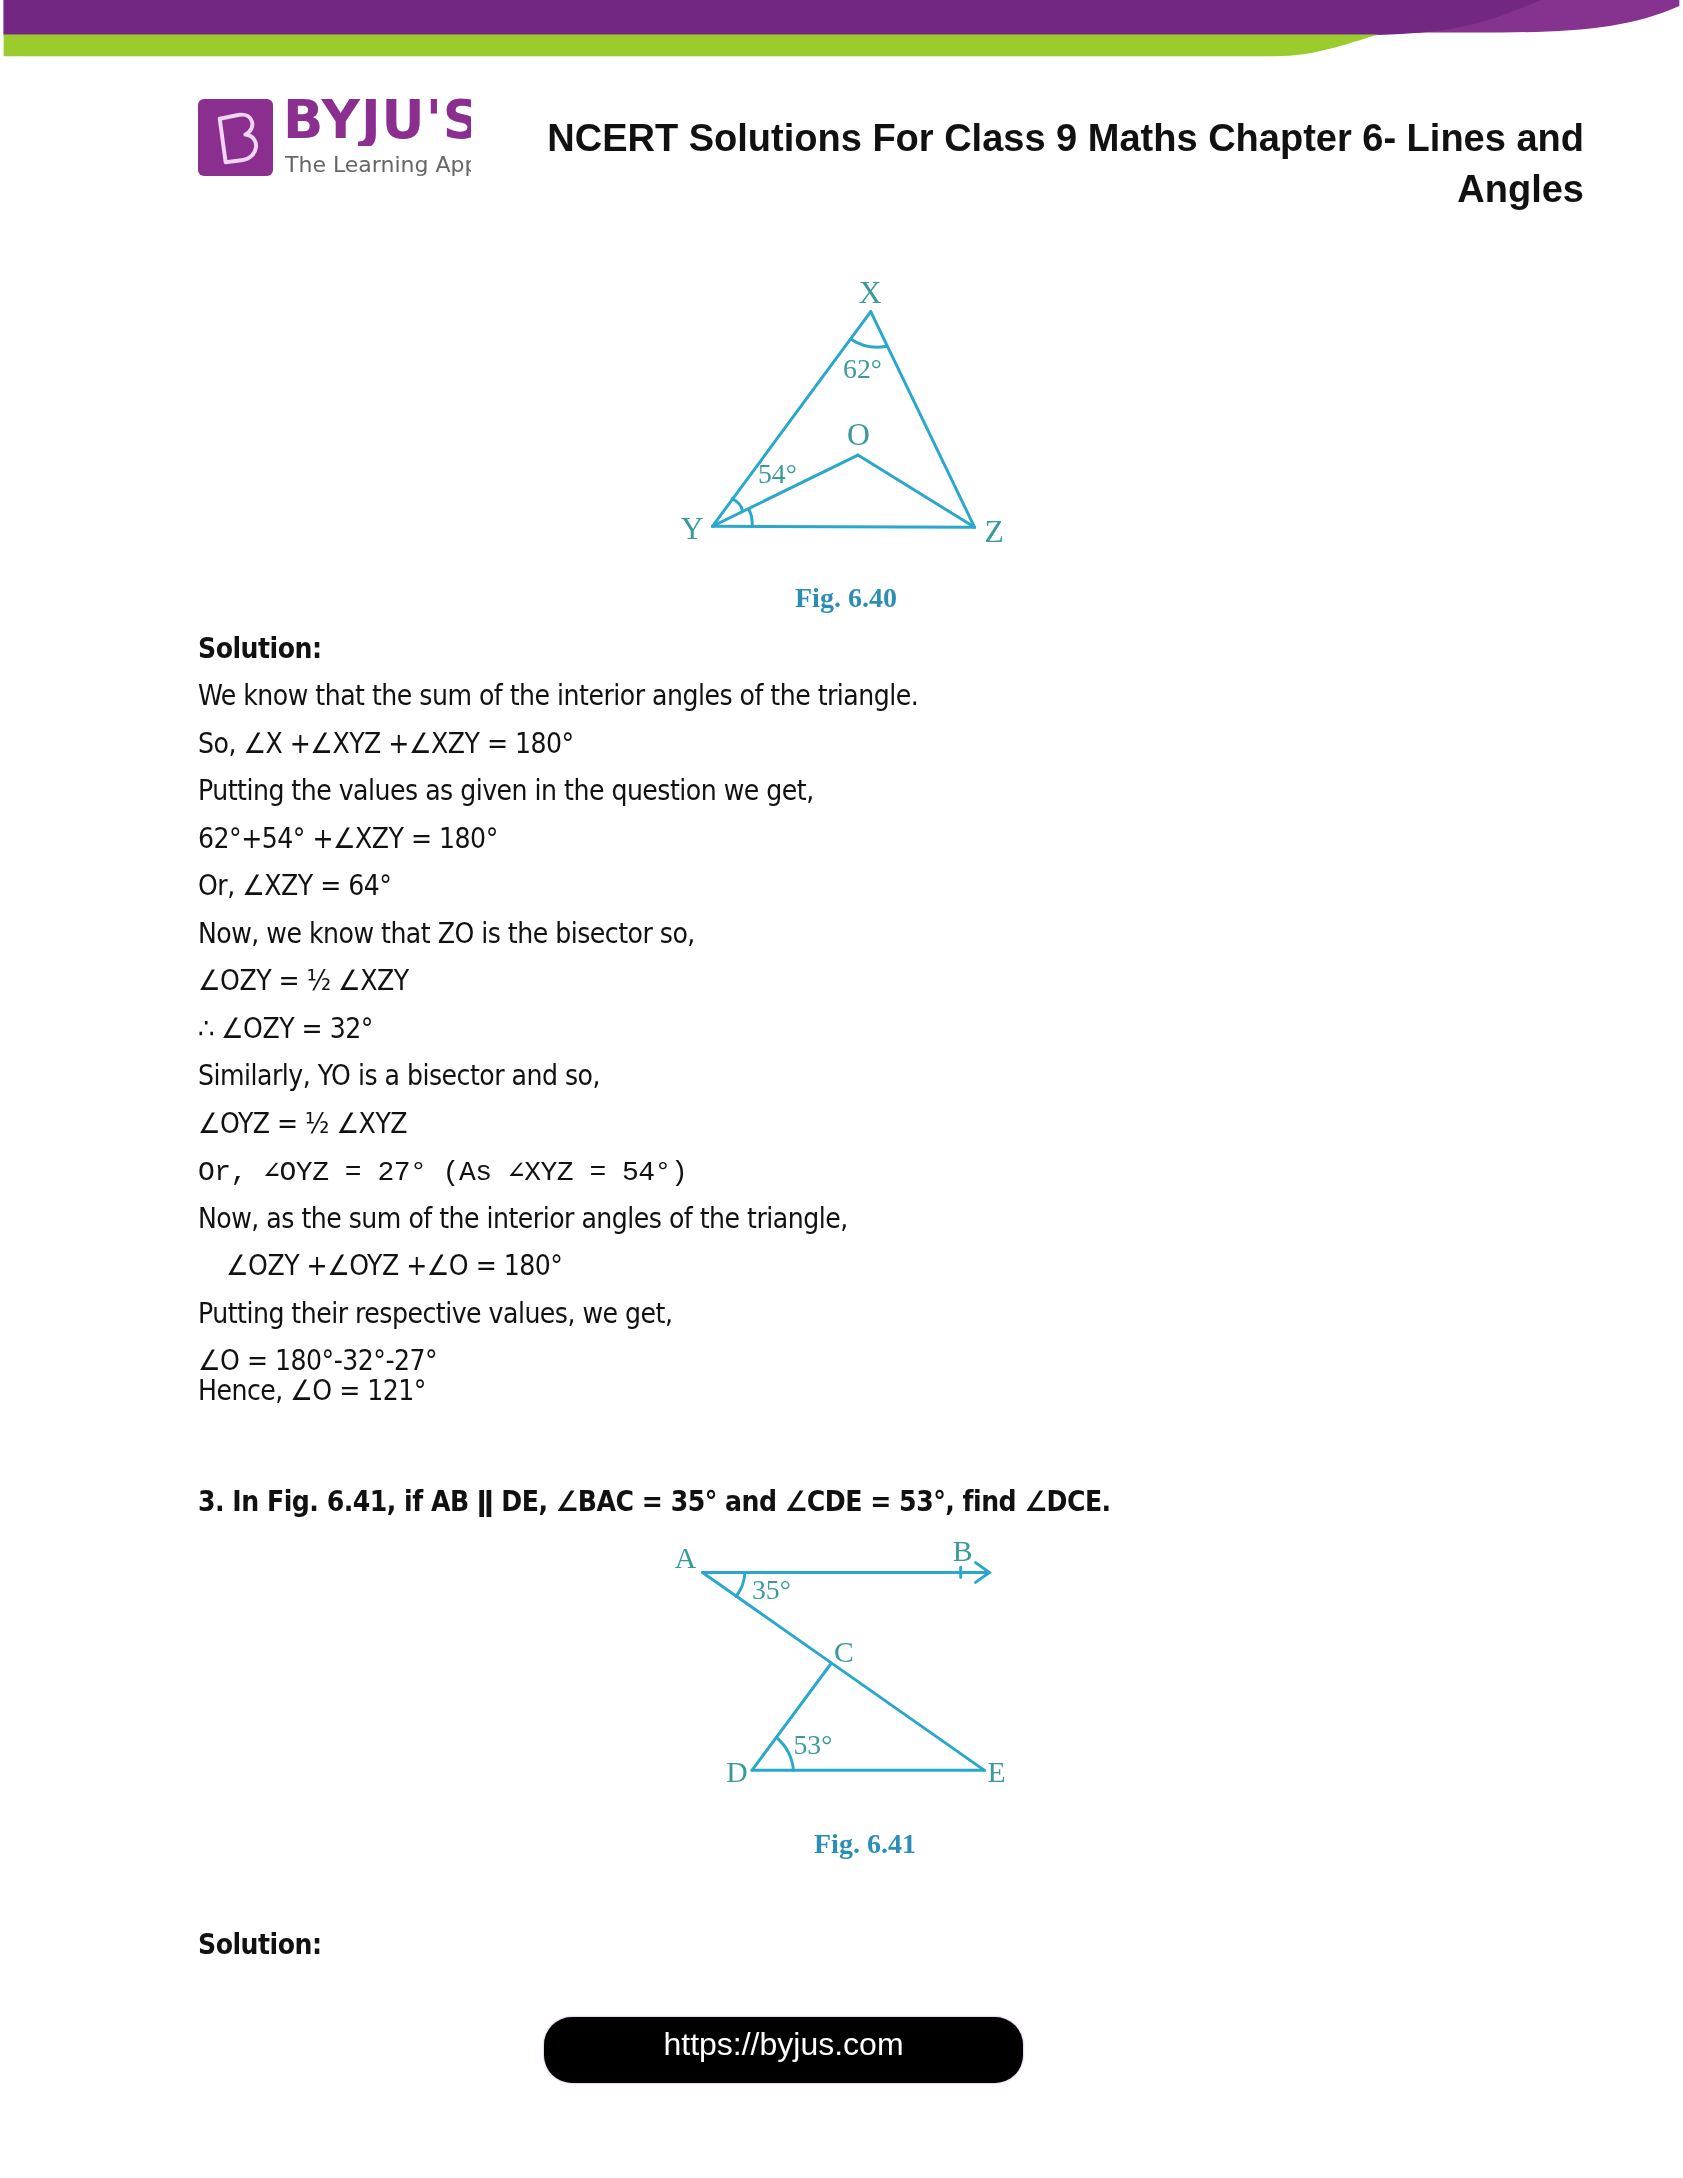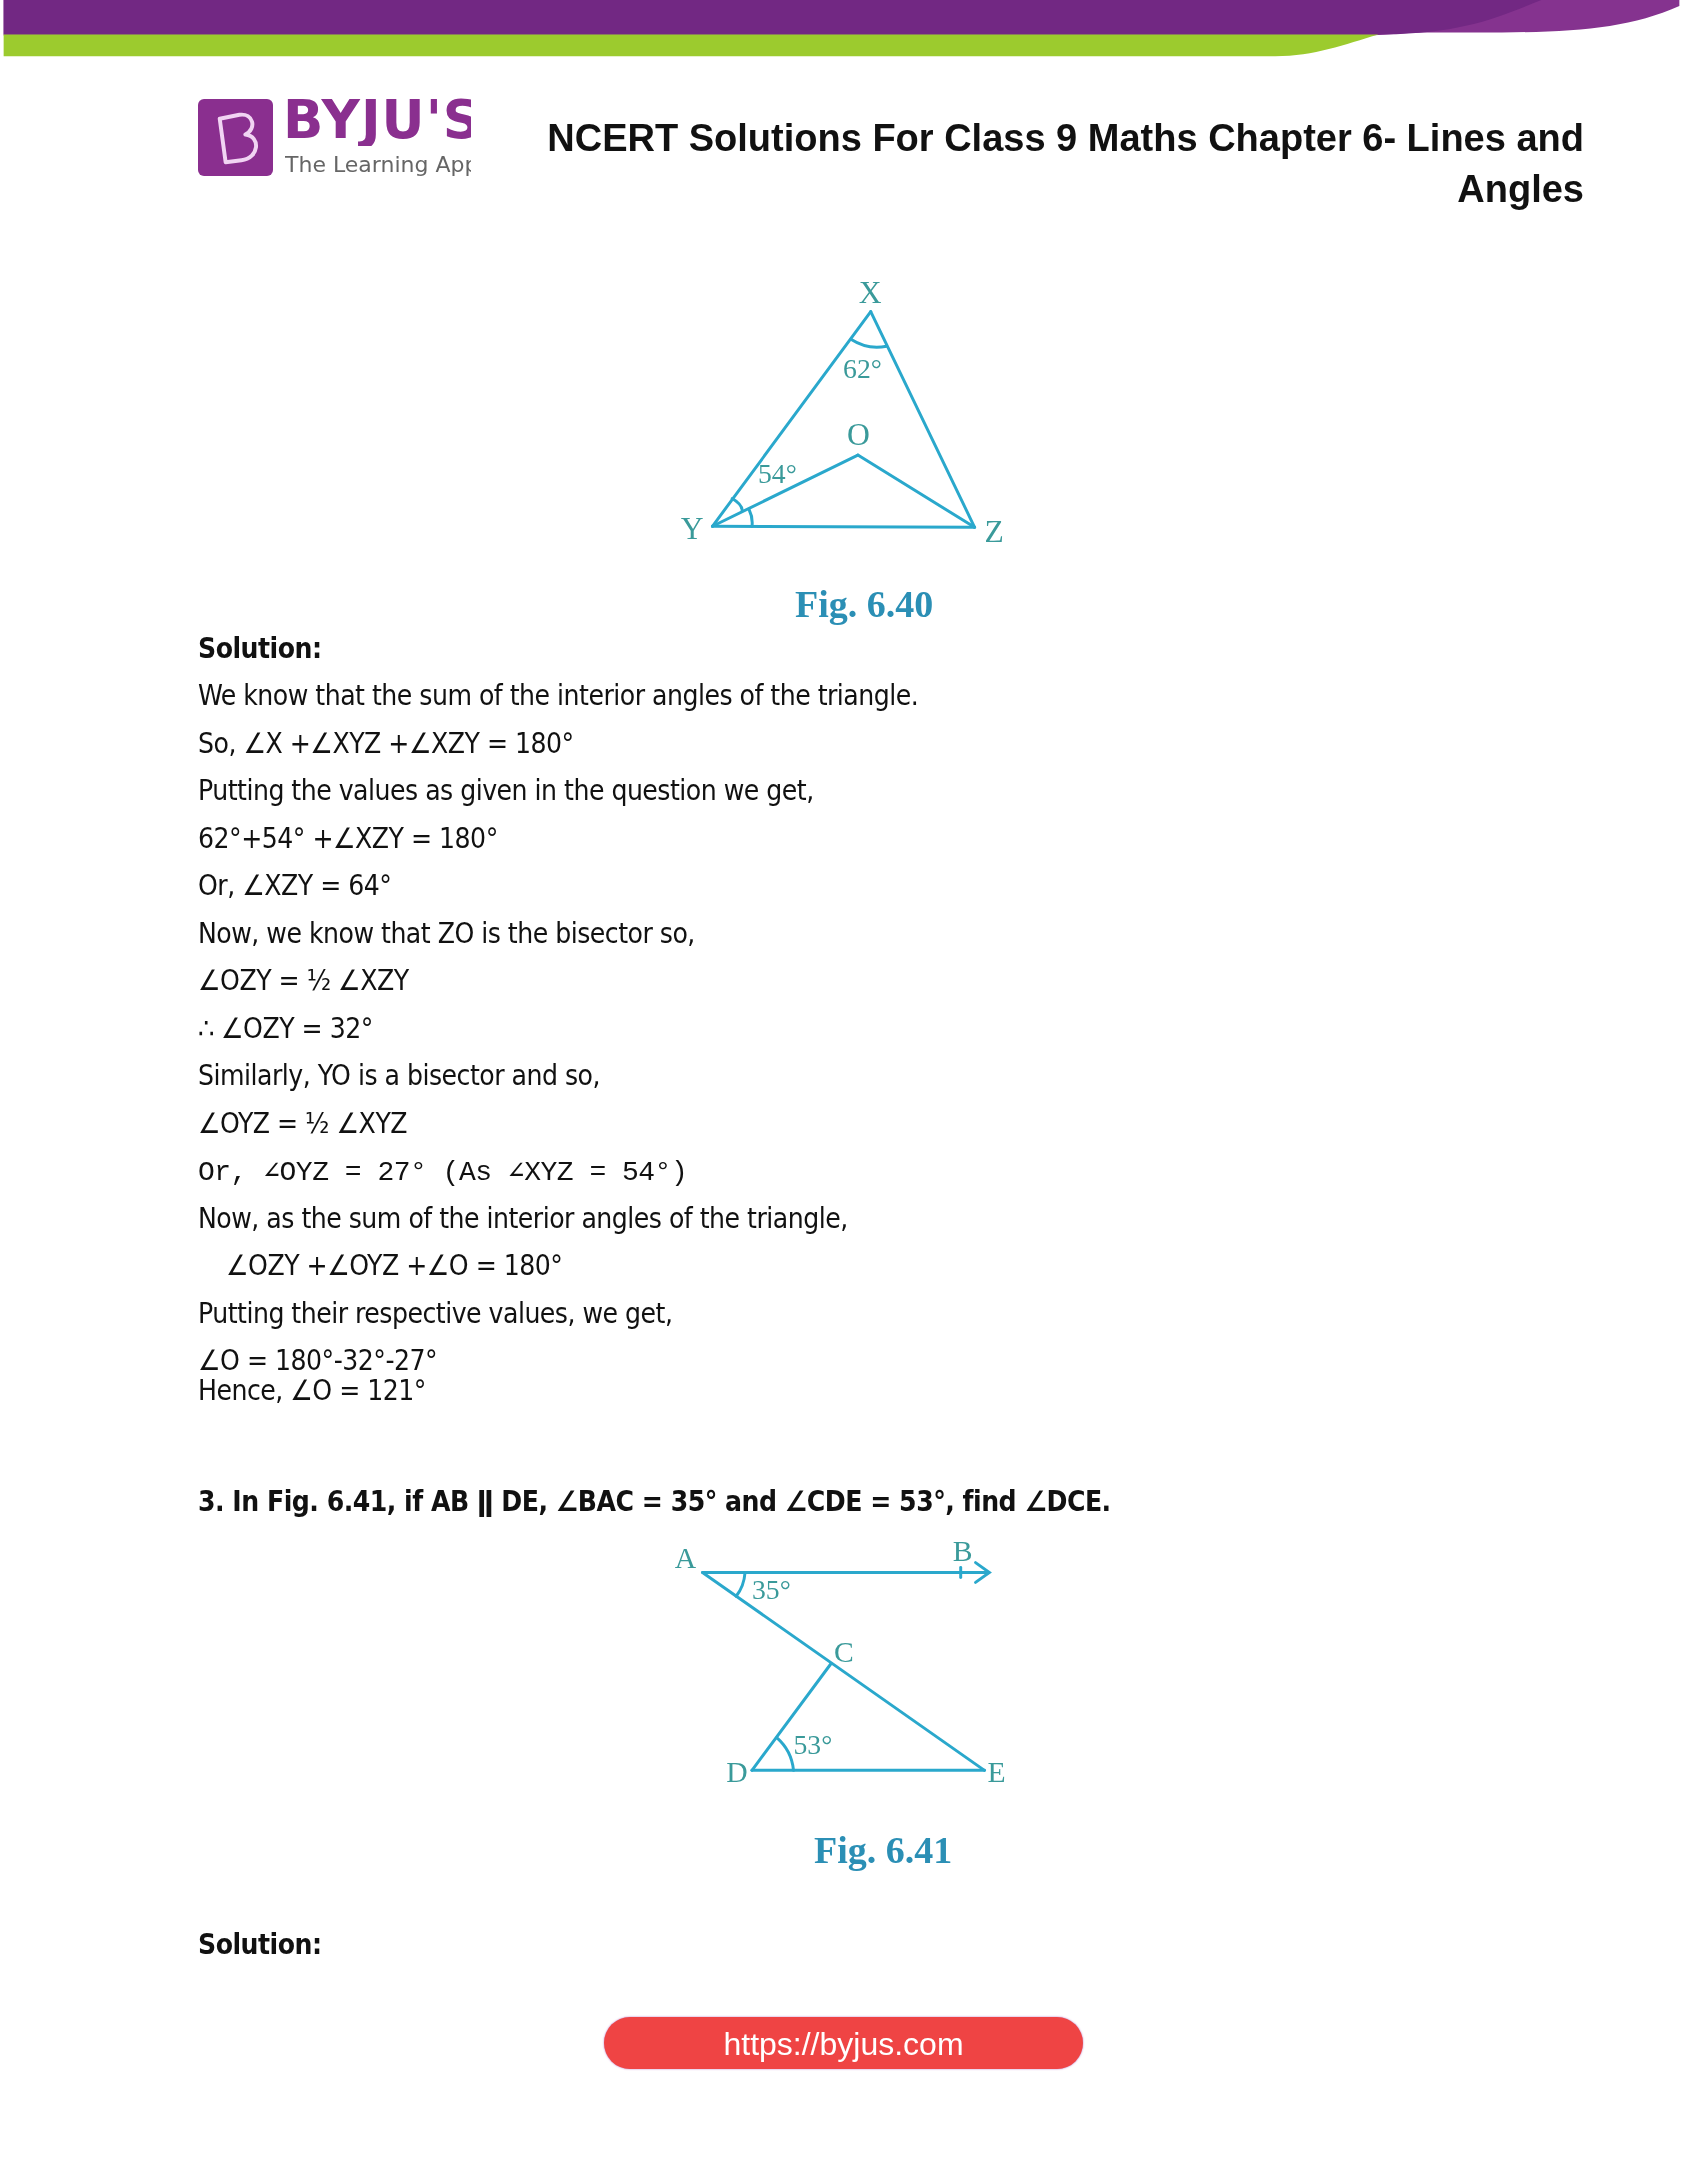--- a/index.html
+++ b/index.html
@@ -27,31 +27,31 @@
     font-size: 22px; color: #666; white-space: nowrap; width: 186px; overflow: hidden;
   }
   .page-title {
     position: absolute; left: 475px; top: 113px; width: 1109px;
     font-family: "Liberation Sans", sans-serif; font-weight: bold;
     font-size: 38px; line-height: 51px; color: #111; margin: 0; text-align: right;
   }
   .figure { position: absolute; }
   .fig-caption {
     position: absolute; font-family: "Liberation Serif", serif; font-weight: bold;
-    font-size: 38px; color: #2b8fb5; white-space: nowrap;
+    font-size: 28px; color: #2b8fb5; white-space: nowrap;
   }
   .body-text {
     position: absolute; left: 198px;
     font-family: "DejaVu Sans Condensed", "DejaVu Sans", sans-serif;
     font-size: 28px; color: #111; white-space: nowrap; letter-spacing: -0.5px;
   }
   .bold { font-weight: bold; }
   .footer-pill {
-    position: absolute; left: 604px; top: 2017px; width: 479px; height: 52px;
-    background: #ef4444; border-radius: 28px;
+    position: absolute; left: 544px; top: 2017px; width: 479px; height: 66px;
+    background: #000000; border-radius: 28px;
     color: #fff; font-family: "Liberation Sans", sans-serif;
     font-size: 32px; line-height: 54px; text-align: center;
     box-shadow: 0 0 2px #b36cbf;
   }
 </style>
 </head>
 <body>
 
 <svg class="header-bands" width="1683" height="69" viewBox="0 0 1700 70">
   <path d="M0 0 H1700 V6 C1650 28 1600 32 1520 33 L1440 33 C1420 33 1400 36 1380 36 L0 36 Z" fill="#85338f"></path>

